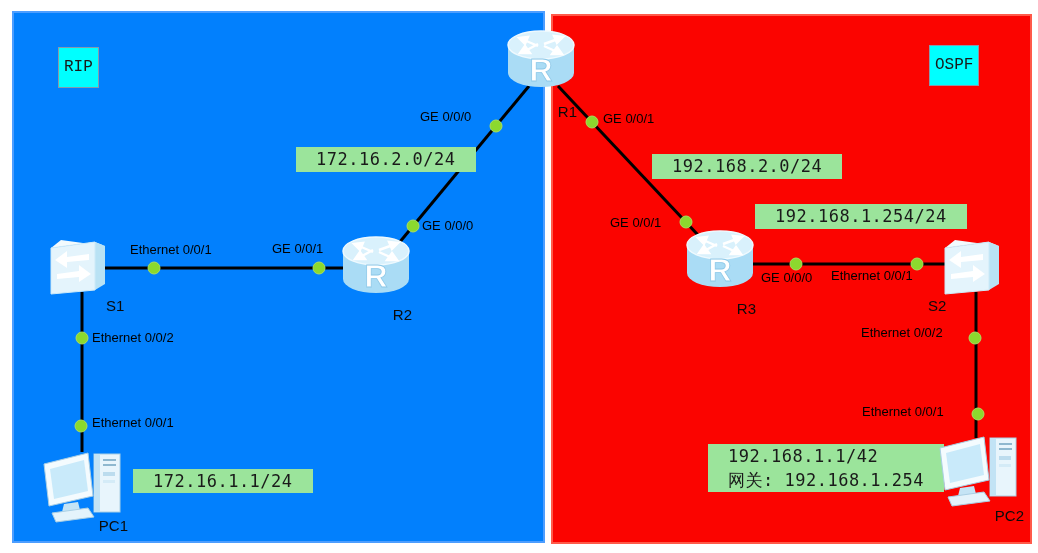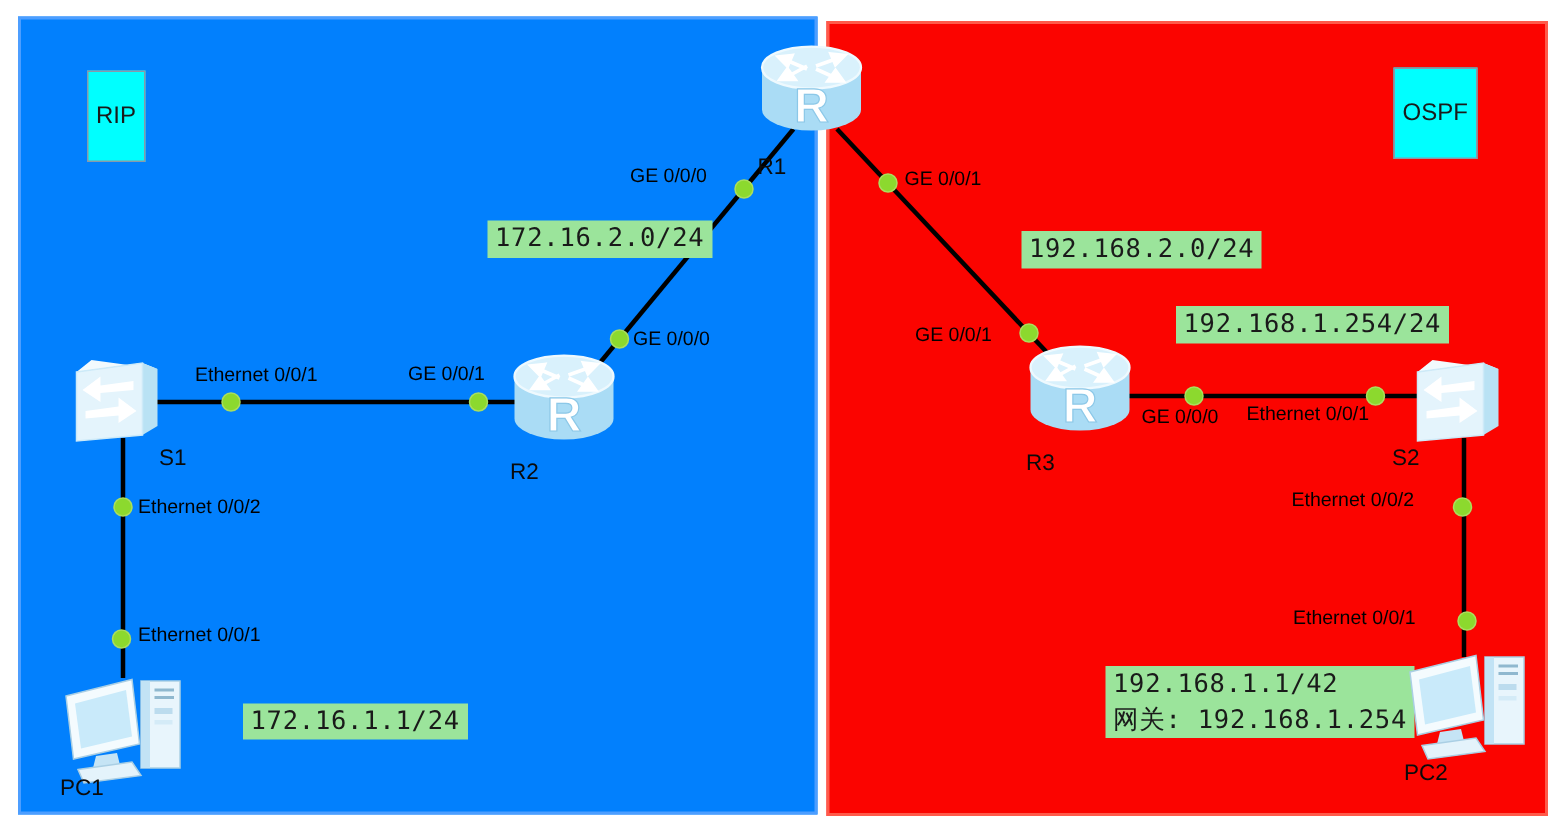--- a/index.html
+++ b/index.html
@@ -9,37 +9,37 @@
     font-family:"Liberation Sans",sans-serif;
   }
   .region{position:absolute;box-sizing:border-box;}
   .region.rip{left:12px;top:11px;width:533px;height:532px;background:#0280fd;border:2px solid #4d9eff;}
   .region.ospf{left:551px;top:14px;width:481px;height:530px;background:#fb0400;border:2px solid #ff5a4a;}
   svg.links{position:absolute;left:0;top:0;width:1038px;height:553px;}
   svg.links line{stroke:#000000;stroke-width:3;}
   svg.links circle{fill:#8cd92e;stroke:#aade5e;stroke-width:1;}
   .proto{
     position:absolute;background:#00ffff;border:1px solid #8899aa;
-    font-family:Liberation Sans, sans-serif;
-    font-size:16px;line-height:23px;padding:18px 5px;color:#1a1a1a;white-space:nowrap;
+    font-family:Liberation Mono, monospace;
+    font-size:16px;line-height:23px;padding:8px 5px;color:#1a1a1a;white-space:nowrap;
   }
   .net{
     position:absolute;background:#9be49b;
     font-family:"DejaVu Sans Mono","Liberation Mono",monospace;
     font-size:17px;line-height:25px;letter-spacing:0.5px;
-    padding:0 5px;color:#1a1a1a;white-space:nowrap;margin-left:29px;
+    padding:0 20px;color:#1a1a1a;white-space:nowrap;
   }
   .net.host{line-height:24px;}
   .port{
     position:absolute;color:#000000;font-size:13px;line-height:14px;white-space:nowrap;
   }
   .devlabel{
     position:absolute;color:#0a0a0a;font-size:15px;line-height:16px;white-space:nowrap;
   }
-  .devlabel.center{text-align:left;}
+  .devlabel.center{text-align:right;}
   .device{position:absolute;}
   .device svg{display:block;}
 </style>
 </head>
 <body>
 
 <svg width="0" height="0" style="position:absolute">
   <defs>
     <symbol id="icon-router" viewBox="0 0 72 62">
       <path d="M3 17 V45 a33 14 0 0 0 66 0 V17 Z" fill="#aadcf5"></path>

